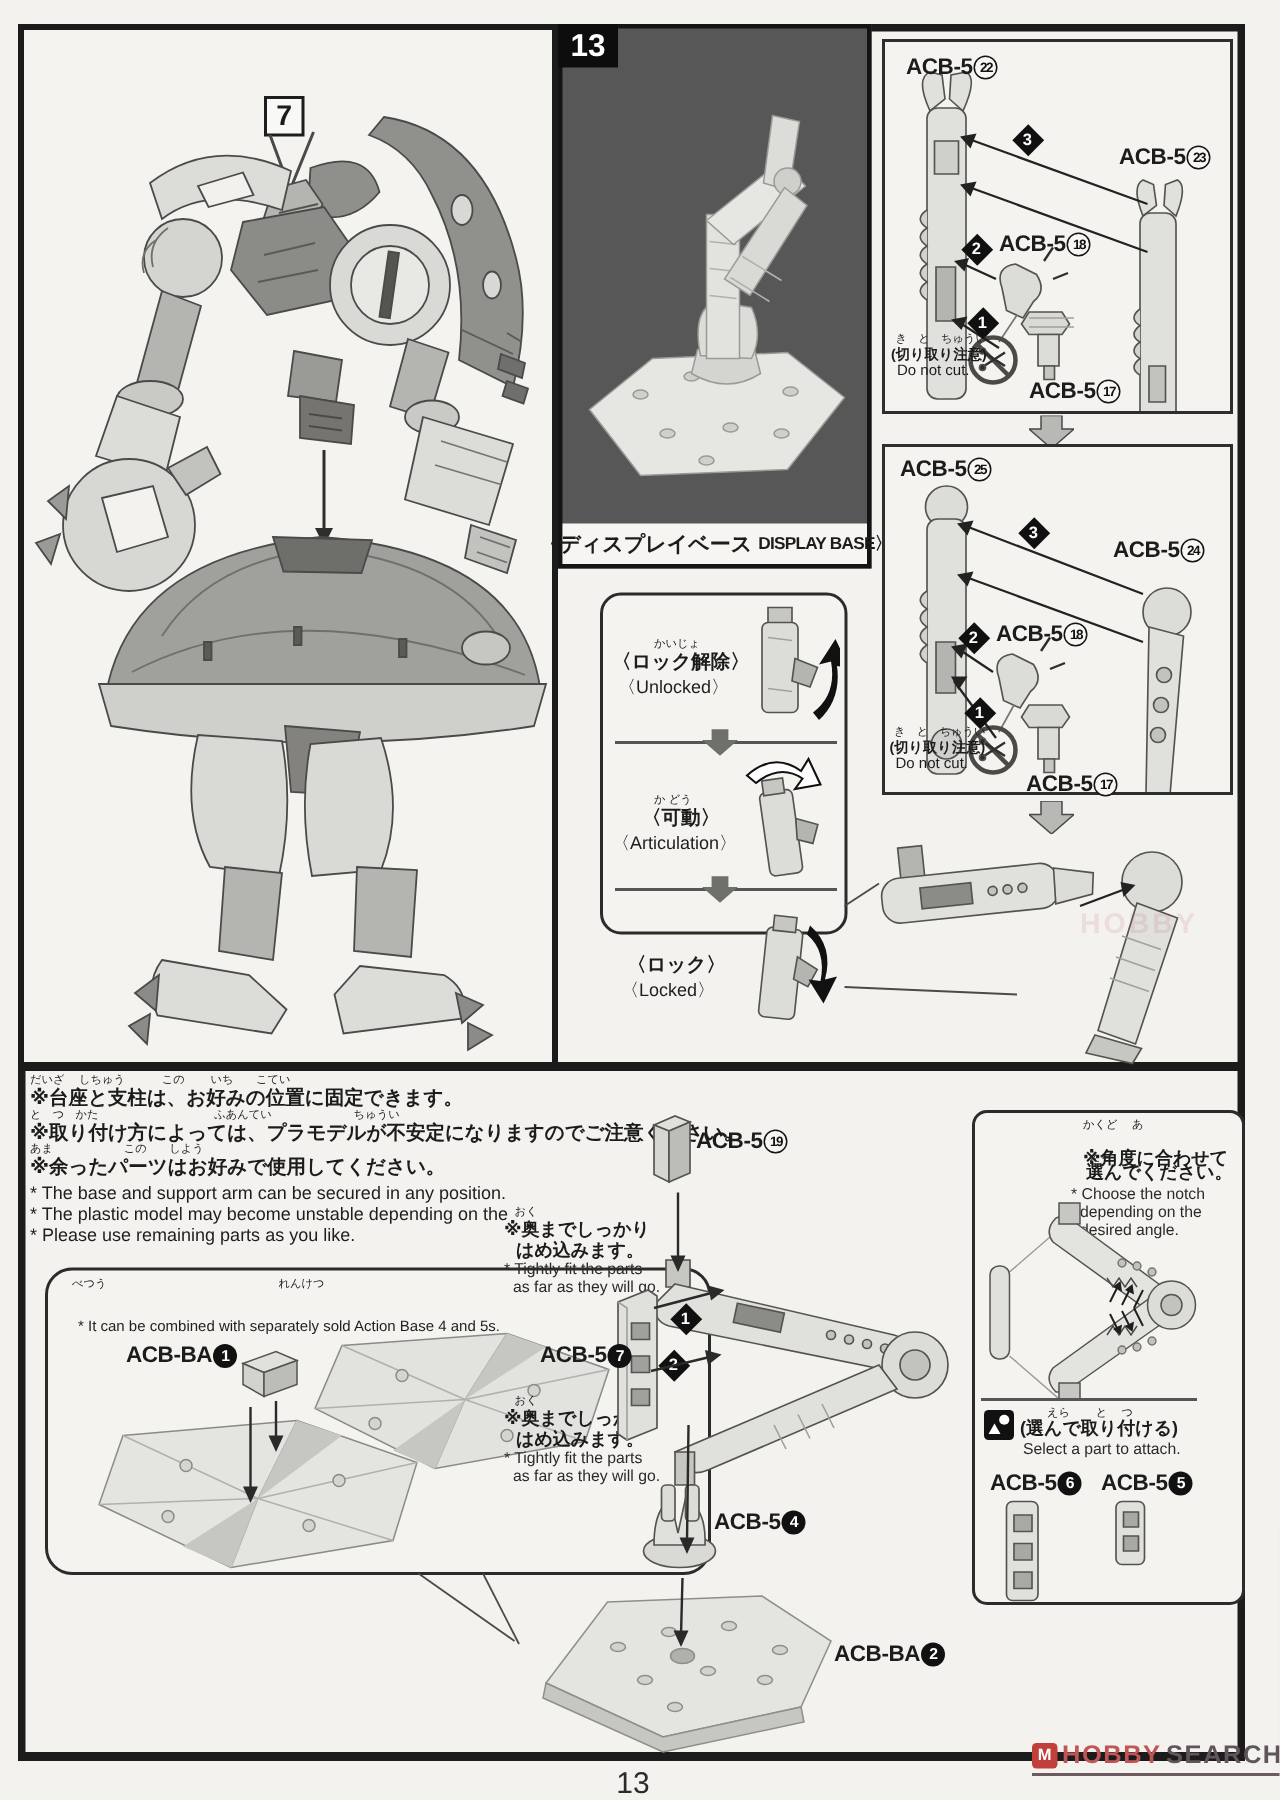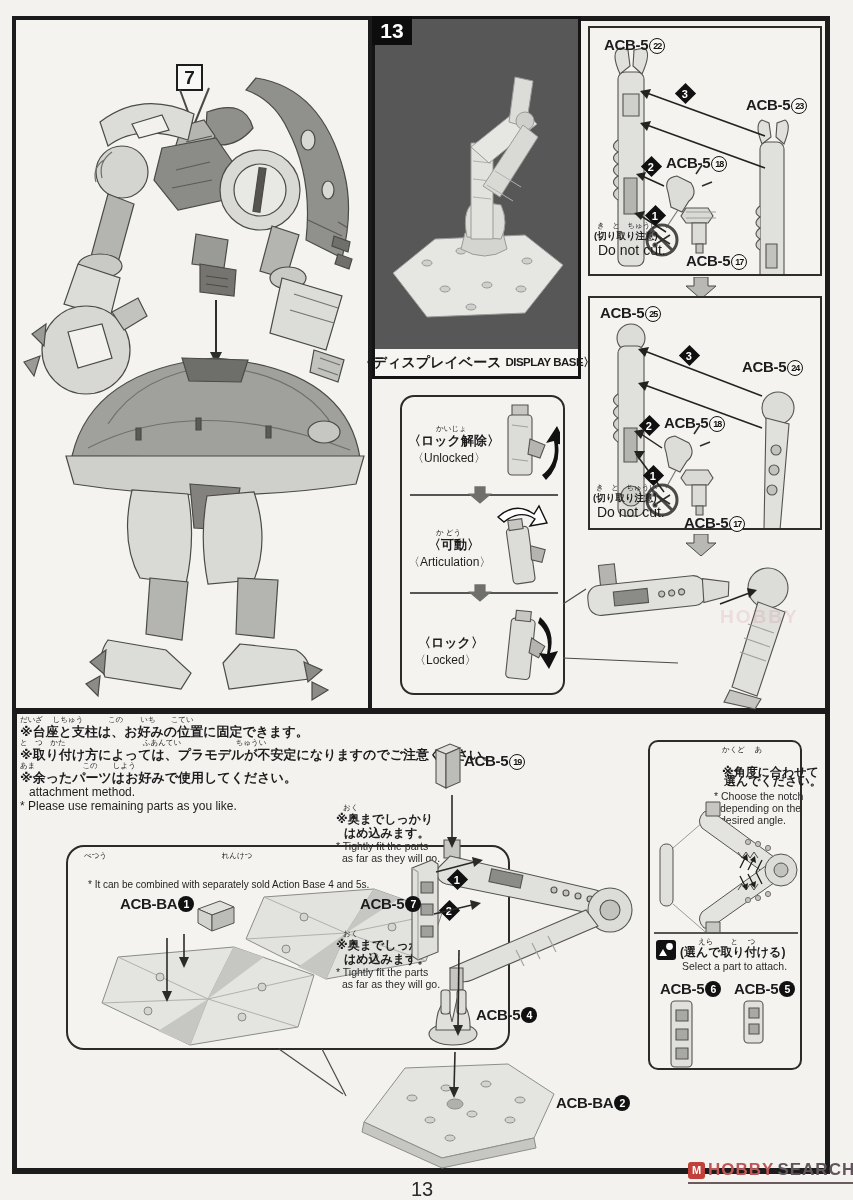--- a/index.html
+++ b/index.html
@@ -24,21 +24,21 @@
   .cnum.solid{width:16px;height:16px;line-height:16px;background:#111;color:#fff;font-size:10.5px;}
   .diamond{width:15px;height:15px;background:#101010;transform:rotate(45deg);
         display:flex;align-items:center;justify-content:center;}
   .diamond i{transform:rotate(-45deg);color:#fff;font-style:normal;font-weight:bold;font-size:11px;}
   .furi{font-size:7.5px;line-height:8px;white-space:pre;color:#222;}
   .jp{font-weight:bold;font-size:13px;line-height:15px;white-space:nowrap;}
   .en{font-size:12px;line-height:14px;white-space:nowrap;color:#1e1e1e;}
   .small-jp{font-weight:bold;font-size:12px;line-height:14px;white-space:nowrap;}
   .small-en{font-size:10.5px;line-height:12px;white-space:nowrap;color:#2a2a2a;}
   .warn-jp{font-weight:bold;font-size:9.5px;white-space:nowrap;}
-  .warn-en{font-size:14px;white-space:nowrap;}
+  .warn-en{font-size:10px;white-space:nowrap;}
   svg{display:block;}
   .lineart path,.lineart rect,.lineart circle,.lineart ellipse,.lineart polygon,.lineart polyline,.lineart line
       {vector-effect:non-scaling-stroke;}
   
   .photo{background:#575757;border:3px solid #141414;}
   .photo-chip{left:-3px;top:-3px;width:40px;height:29px;background:#0d0d0d;color:#fff;
       display:flex;align-items:center;justify-content:center;font-weight:bold;font-size:21px;}
   .photo-caption{left:0;right:0;bottom:0;height:27px;background:#f6f5f2;display:flex;
       align-items:center;justify-content:center;gap:4px;}
   .photo-caption .capjp{font-weight:bold;font-size:14px;white-space:nowrap;}
@@ -306,21 +306,21 @@
     <path d="M132 32 l26 6 l-2 14 l-25 4 z" fill="#dcdcd9"></path>
   </g>
   <circle cx="196" cy="36" r="20" fill="#dcdcd9"></circle>
   <path d="M186 50 l27 10 l-28 84 l-25 -9 z" fill="#e0e0dd"></path>
   <path d="M176 72 l26 9 M172 86 l26 9 M168 100 l26 9" stroke="#a0a09d"></path>
   <path d="M158 138 l31 9 l-6 10 l-31 -7 z" fill="#c6c6c3"></path>
   <line x1="148" y1="52" x2="180" y2="40" stroke="#222220" stroke-width="1.5"></line>
   <polygon points="185,38 175,36 177,46" fill="#222220" stroke="none"></polygon>
 </svg>
 
-<div class="abs roundbox" style="left:400px;top:395px;width:165px;height:300px;">
+<div class="abs roundbox" style="left:400px;top:395px;width:165px;height:228px;">
 
   <span class="abs furi" style="left:34px;top:28px;">かいじょ</span>
   <span class="abs jp" style="left:6px;top:36px;">〈ロック解除〉</span>
   <span class="abs en" style="left:10px;top:54px;">〈Unlocked〉</span>
   <svg class="abs lineart" style="left:86px;top:4px;" width="72" height="88" viewBox="0 0 72 88" fill="none" stroke="#55534f" stroke-width="1.1">
     <rect x="24" y="4" width="16" height="12" fill="#c6c6c3"></rect>
     <rect x="20" y="14" width="24" height="60" rx="4" fill="#dcdcd9"></rect>
     <path d="M42 38 l15 6 l-5 13 l-12 -4 z" fill="#b4b4b1"></path>
     <path d="M24 24 l16 2 M24 58 l16 2" stroke="#a0a09d"></path>
     <path d="M54 74 q16 -12 12 -34 l-8 2 l11 -17 l9 19 l-8 -1 q3 22 -12 36 z" fill="#111" stroke="none"></path>
@@ -358,25 +358,26 @@
   </svg>
 </div>
 
 <div class="abs" style="left:20px;top:716px;width:460px;">
   <div class="furi">だいざ　 しちゅう　　　 この　　 いち　　こてい</div>
   <div class="jp">※台座と支柱は、お好みの位置に固定できます。</div>
   <div class="furi">と　つ　かた　　　　　　　　　　 ふあんてい　　　　　　　 ちゅうい</div>
   <div class="jp">※取り付け方によっては、プラモデルが不安定になりますのでご注意ください。</div>
   <div class="furi">あま　　　　　　 この　　しよう</div>
   <div class="jp">※余ったパーツはお好みで使用してください。</div>
-  <div class="en" style="margin-left:9px;">attachment method.</div>
+  <div class="en" style="margin-top:3px;">* The base and support arm can be secured in any position.</div>
+  <div class="en">* The plastic model may become unstable depending on the</div>
   <div class="en">* Please use remaining parts as you like.</div>
 </div>
 
-<div class="abs roundbox" style="left:30px;top:845px;width:444px;height:205px;border-radius:18px;margin-left:36px;">
+<div class="abs roundbox" style="left:30px;top:845px;width:444px;height:205px;border-radius:18px;">
   <span class="abs furi" style="left:16px;top:5px;">べつう　　　　　　　　　　　　　　　 れんけつ</span>
   <span class="abs en" style="left:20px;top:31px;font-size:10px;">* It can be combined with separately sold Action Base 4 and 5s.</span>
   <svg class="abs lineart" style="left:6px;top:40px;" width="376" height="162" viewBox="0 0 376 162" fill="none" stroke="#8a8a87" stroke-width="1">
     <path d="M190 10 L300 2 L368 26 L352 74 L252 92 L172 52 Z" fill="#e2e2df"></path>
     <g stroke="#b0b0ad">
       <path d="M272 46 L190 10 M272 46 L300 2 M272 46 L368 26 M272 46 L352 74 M272 46 L252 92 M272 46 L172 52"></path>
     </g>
     <path d="M272 46 L300 2 L326 11 Z M272 46 L252 92 L224 80 Z" fill="#c6c6c3" stroke="none"></path>
     <circle cx="230" cy="30" r="4" fill="#d4d4d1"></circle>
       <circle cx="318" cy="40" r="4" fill="#d4d4d1"></circle>
@@ -470,21 +471,21 @@
       <ellipse cx="170" cy="42" rx="5" ry="3"></ellipse>
     <ellipse cx="80" cy="62" rx="5" ry="3"></ellipse>
       <ellipse cx="122" cy="56" rx="5" ry="3"></ellipse>
     <ellipse cx="160" cy="62" rx="5" ry="3"></ellipse>
       <ellipse cx="100" cy="80" rx="5" ry="3"></ellipse>
   </g>
   <ellipse cx="105" cy="46" rx="8" ry="5" fill="#b0b0ad"></ellipse>
 </svg>
 <span class="abs plabel" style="left:556px;top:1094px;"><span>ACB-BA</span><span class="cnum solid">2</span></span>
 
-<div class="abs roundbox" style="left:648px;top:740px;width:154px;height:330px;border-radius:10px;">
+<div class="abs roundbox" style="left:648px;top:740px;width:182px;height:330px;border-radius:10px;">
   <span class="abs furi" style="left:72px;top:4px;">かくど　 あ</span>
   <span class="abs small-jp" style="left:72px;top:11px;margin-top:12px;">※角度に合わせて</span>
   <span class="abs furi" style="left:76px;top:25px;">えら</span>
   <span class="abs small-jp" style="left:74px;top:32px;">選んでください。</span>
   <span class="abs small-en" style="left:64px;top:48px;">* Choose the notch</span>
   <span class="abs small-en" style="left:70px;top:60px;">depending on the</span>
   <span class="abs small-en" style="left:70px;top:72px;">desired angle.</span>
   <svg class="abs lineart" style="left:0;top:58px;" width="152" height="132" viewBox="0 0 152 132" fill="none" stroke="#76746f" stroke-width="1">
     <path d="M23 48 L60 16 M23 104 L60 136" stroke="#9a9a97"></path>
     <rect x="10" y="44" width="13" height="62" rx="6" fill="#e0e0dd" stroke="#55534f"></rect>

